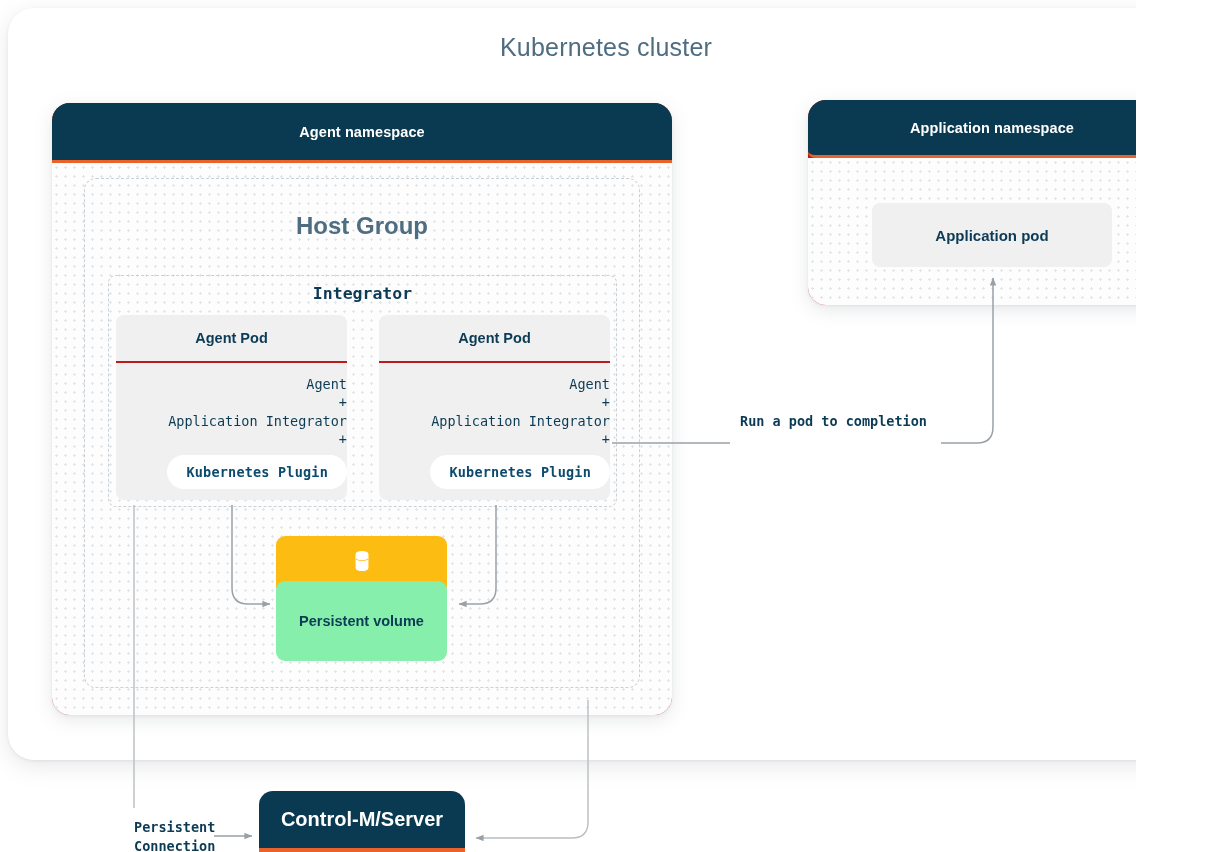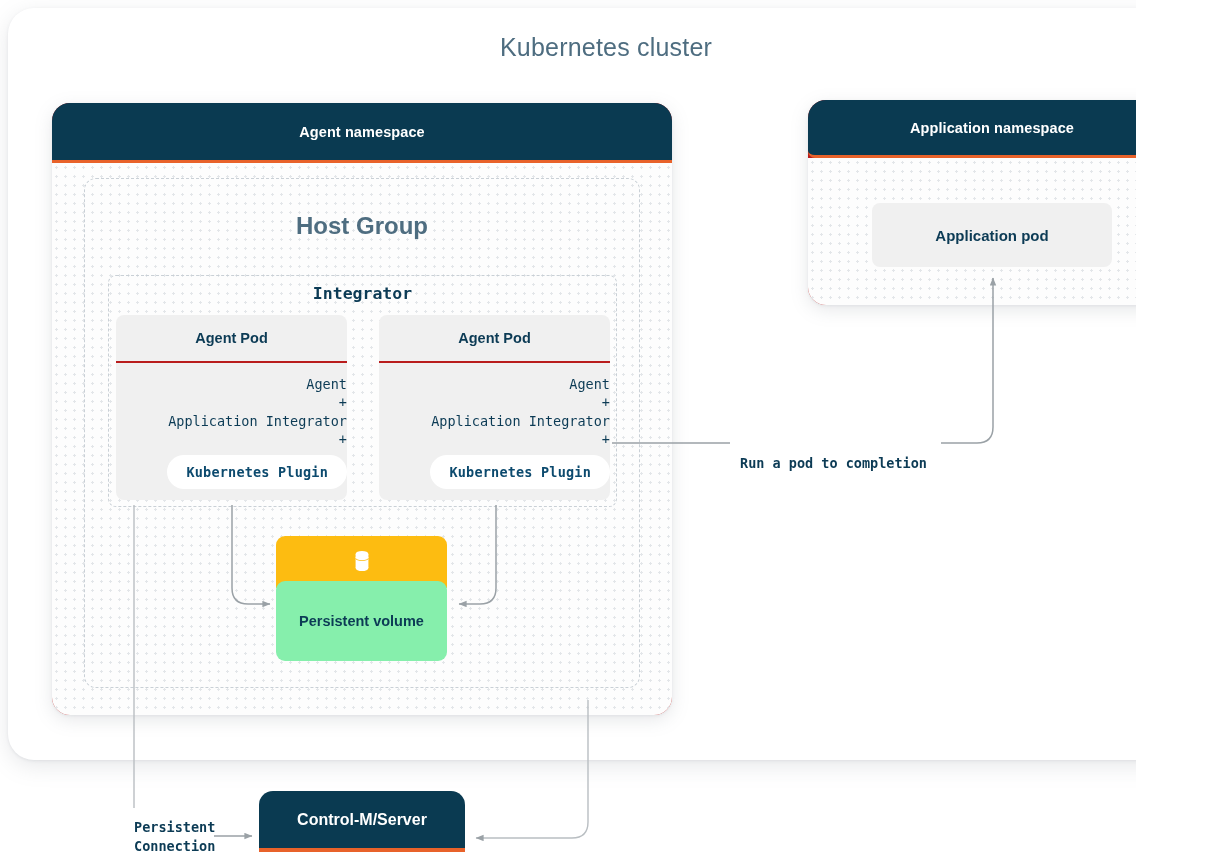--- a/index.html
+++ b/index.html
@@ -238,35 +238,35 @@
     width: 206px;
     height: 61px;
     background: #0a3a51;
     border-radius: 14px 14px 0 0;
     border-bottom: 4px solid #e8622a;
     box-sizing: border-box;
     display: flex;
     align-items: center;
     justify-content: center;
     color: #ffffff;
-    font-size: 16px;
+    font-size: 20px;
     font-weight: bold;
   }
 
   
   .mono-label {
     position: absolute;
     font-family: "DejaVu Sans Mono", "Liberation Mono", monospace;
     font-size: 13.5px;
     font-weight: bold;
     color: #0c3b55;
     line-height: 19px;
     white-space: pre;
   }
-  #lbl-run { left: 740px; top: 454px; text-align: center; }
+  #lbl-run { left: 740px; top: 412px; text-align: center; }
   #lbl-persist { left: 134px; top: 818px; }
 
   
   #wires {
     position: absolute;
     left: 0; top: 0;
     width: 1228px;
     height: 852px;
     pointer-events: none;
   }

